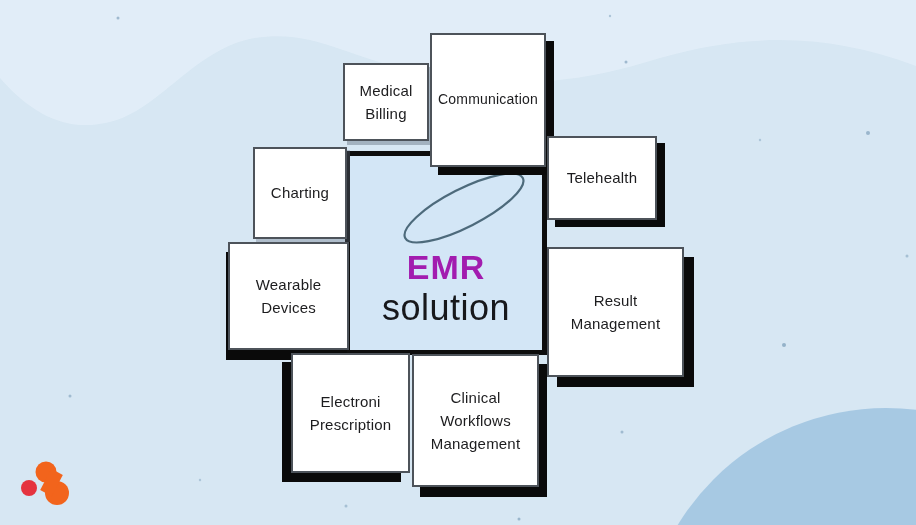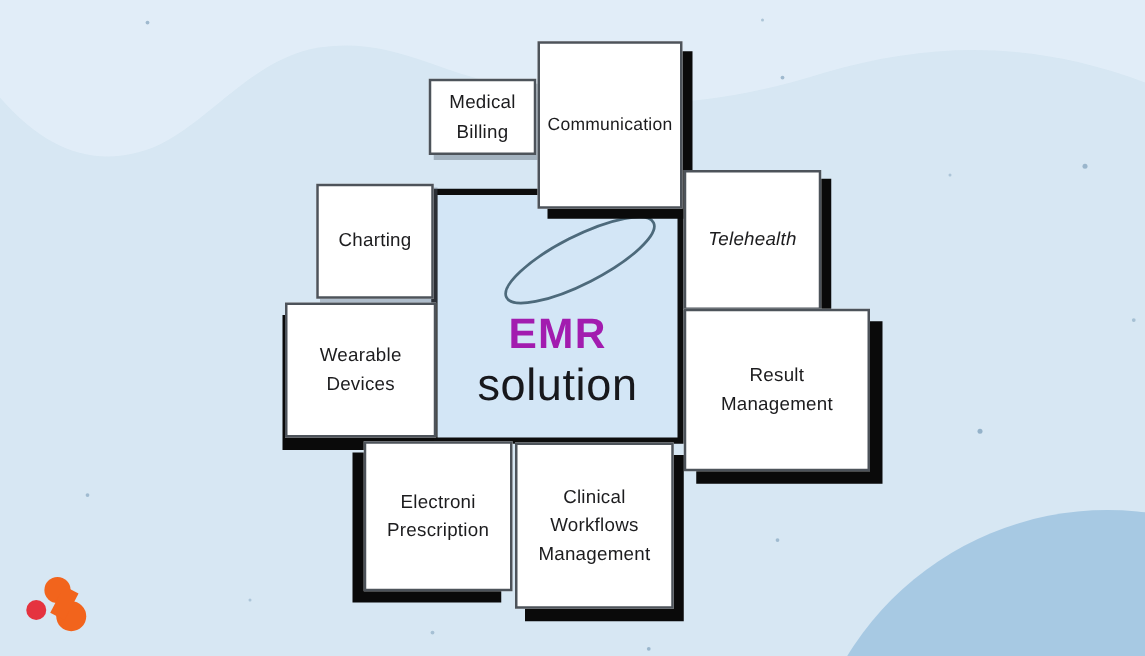--- a/index.html
+++ b/index.html
@@ -21,24 +21,24 @@
     background:#ffffff;
     border:2px solid #4d535a;
     box-sizing:border-box;
     display:flex;align-items:center;justify-content:center;
     text-align:center;
     color:#1c1c1e;
     font-size:15px;font-weight:500;line-height:1.55;letter-spacing:.2px;
     z-index:2;
   }
   .feature .label{white-space:pre-line;padding:0 4px;}
-  .b-medical    {left:343px;top:63px;width:86px;height:61px;  box-shadow:4px 4px 0 rgba(99,113,128,.45);}
+  .b-medical    {left:343px;top:63px;width:86px;height:78px;  box-shadow:4px 4px 0 rgba(99,113,128,.45);}
   .b-communication{left:430px;top:33px;width:116px;height:134px;font-size:14px; box-shadow:8px 8px 0 #0a0a0a; z-index:3;}
-  .b-telehealth {left:547px;top:136px;width:110px;height:112px; box-shadow:8px 7px 0 #0a0a0a; z-index:3;font-style:italic;}
-  .b-result     {left:547px;top:247px;width:149px;height:130px; box-shadow:10px 10px 0 #0a0a0a; z-index:4;}
+  .b-telehealth {left:547px;top:136px;width:110px;height:84px; box-shadow:8px 7px 0 #0a0a0a; z-index:3;}
+  .b-result     {left:547px;top:247px;width:137px;height:130px; box-shadow:10px 10px 0 #0a0a0a; z-index:4;}
   .b-clinical   {left:412px;top:354px;width:127px;height:133px; box-shadow:8px 10px 0 #0a0a0a; z-index:4;}
   .b-electroni  {left:291px;top:353px;width:119px;height:120px; box-shadow:-9px 9px 0 #0a0a0a; z-index:5;}
   .b-wearable   {left:228px;top:242px;width:121px;height:108px; box-shadow:-2px 10px 0 #0a0a0a;}
   .b-charting   {left:253px;top:147px;width:94px;height:92px;  box-shadow:3px 3px 0 rgba(99,113,128,.35);}
   
   .center-box{
     position:absolute;left:345px;top:151px;width:202px;height:204px;
     background:#d3e6f6;border:5px solid #0d0d0d;box-sizing:border-box;
     z-index:1;
   }

